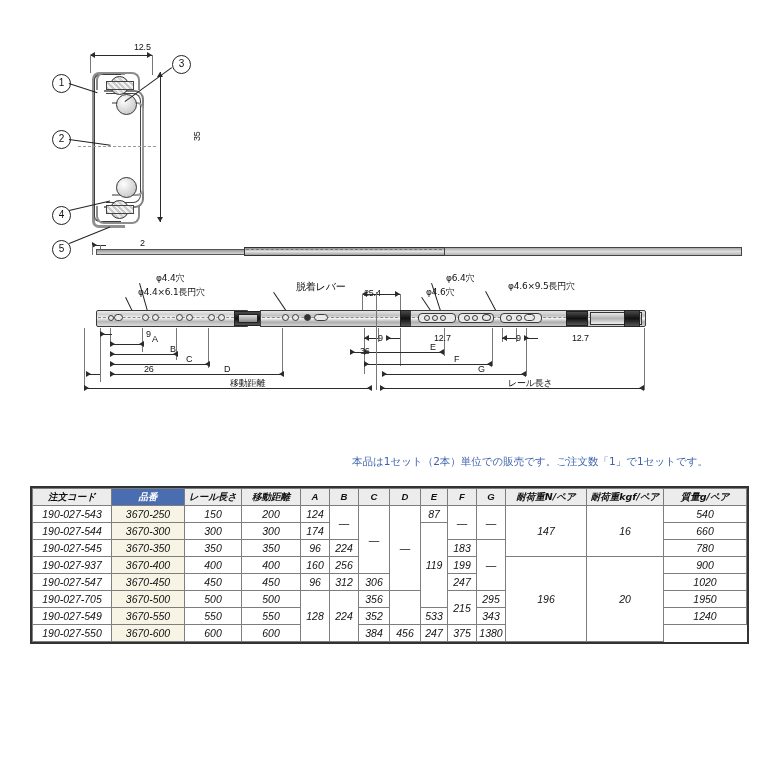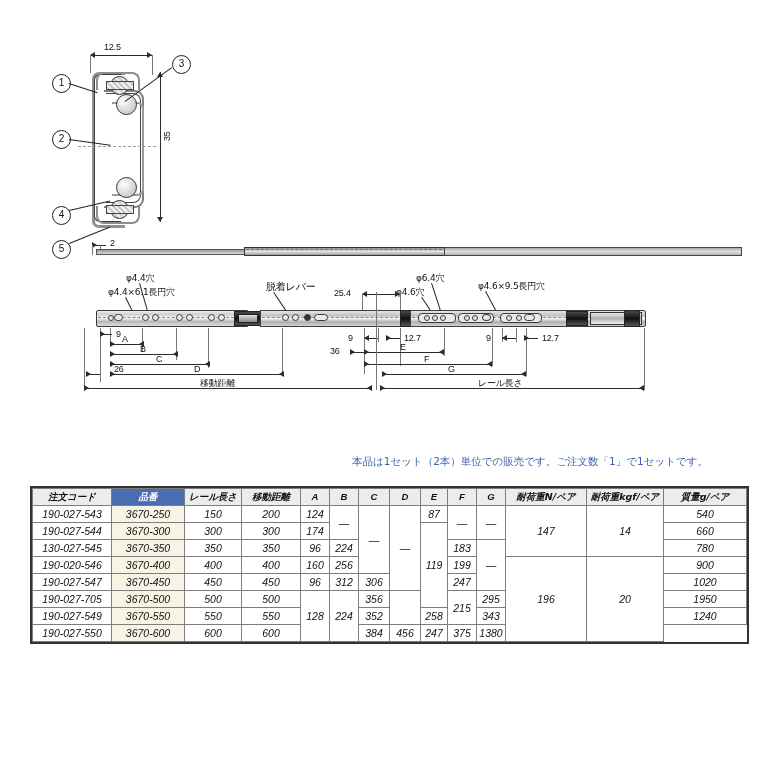--- a/index.html
+++ b/index.html
@@ -10,21 +10,21 @@
     color:#1a1a1a;
     overflow:hidden;
     position:relative;
   }
   .stage{position:absolute;left:0;top:0;width:768px;height:768px;}
   .abs{position:absolute;}
 
   
   .hline{position:absolute;height:1px;background:#2b2b2b;}
   .vline{position:absolute;width:1px;background:#2b2b2b;}
-  .dimtxt{position:absolute;font-size:9px;color:#111;white-space:nowrap;letter-spacing:-.2px;}
+  .dimtxt{position:absolute;font-size:9px;color:#111;white-space:nowrap;letter-spacing:-.2px;margin-left:30px;}
   .jp{font-family:"DejaVu Sans","Liberation Sans",sans-serif;}
   .callout{
     position:absolute;width:17px;height:17px;border:1.2px solid #222;border-radius:50%;
     background:#fff;font-size:10px;line-height:15px;text-align:center;color:#111;
   }
   .leader{position:absolute;height:1px;background:#222;transform-origin:0 0;}
   .arrowL,.arrowR{position:absolute;width:0;height:0;border-top:3px solid transparent;border-bottom:3px solid transparent;}
   .arrowL{border-right:5px solid #2b2b2b;}
   .arrowR{border-left:5px solid #2b2b2b;}
   .arrowU,.arrowD{position:absolute;width:0;height:0;border-left:3px solid transparent;border-right:3px solid transparent;}
@@ -326,48 +326,48 @@
         <td>150</td>
         <td>200</td>
         <td>124</td>
         <td rowspan="2">—</td>
         <td rowspan="4">—</td>
         <td rowspan="5">—</td>
         <td>87</td>
         <td rowspan="2">—</td>
         <td rowspan="2">—</td>
         <td rowspan="3">147</td>
-        <td rowspan="3">14</td>
+        <td rowspan="3">16</td>
         <td>540</td>
       </tr>
 
       <tr>
         <td>190-027-544</td>
         <td class="pn">3670-300</td>
         <td>300</td>
         <td>300</td>
         <td>174</td>
         <td rowspan="5">119</td>
         <td>660</td>
       </tr>
 
       <tr>
-        <td>130-027-545</td>
+        <td>190-027-545</td>
         <td class="pn">3670-350</td>
         <td>350</td>
         <td>350</td>
         <td>96</td>
         <td>224</td>
         <td>183</td>
         <td rowspan="3">—</td>
         <td>780</td>
       </tr>
 
       <tr>
-        <td>190-020-546</td>
+        <td>190-027-937</td>
         <td class="pn">3670-400</td>
         <td>400</td>
         <td>400</td>
         <td>160</td>
         <td>256</td>
         <td>199</td>
         <td rowspan="5">196</td>
         <td rowspan="5">20</td>
         <td>900</td>
       </tr>
@@ -397,21 +397,21 @@
         <td>295</td>
         <td>1950</td>
       </tr>
 
       <tr>
         <td>190-027-549</td>
         <td class="pn">3670-550</td>
         <td>550</td>
         <td>550</td>
         <td>352</td>
-        <td>258</td>
+        <td>533</td>
         <td>343</td>
         <td>1240</td>
       </tr>
 
       <tr>
         <td>190-027-550</td>
         <td class="pn">3670-600</td>
         <td>600</td>
         <td>600</td>
         <td>384</td>

